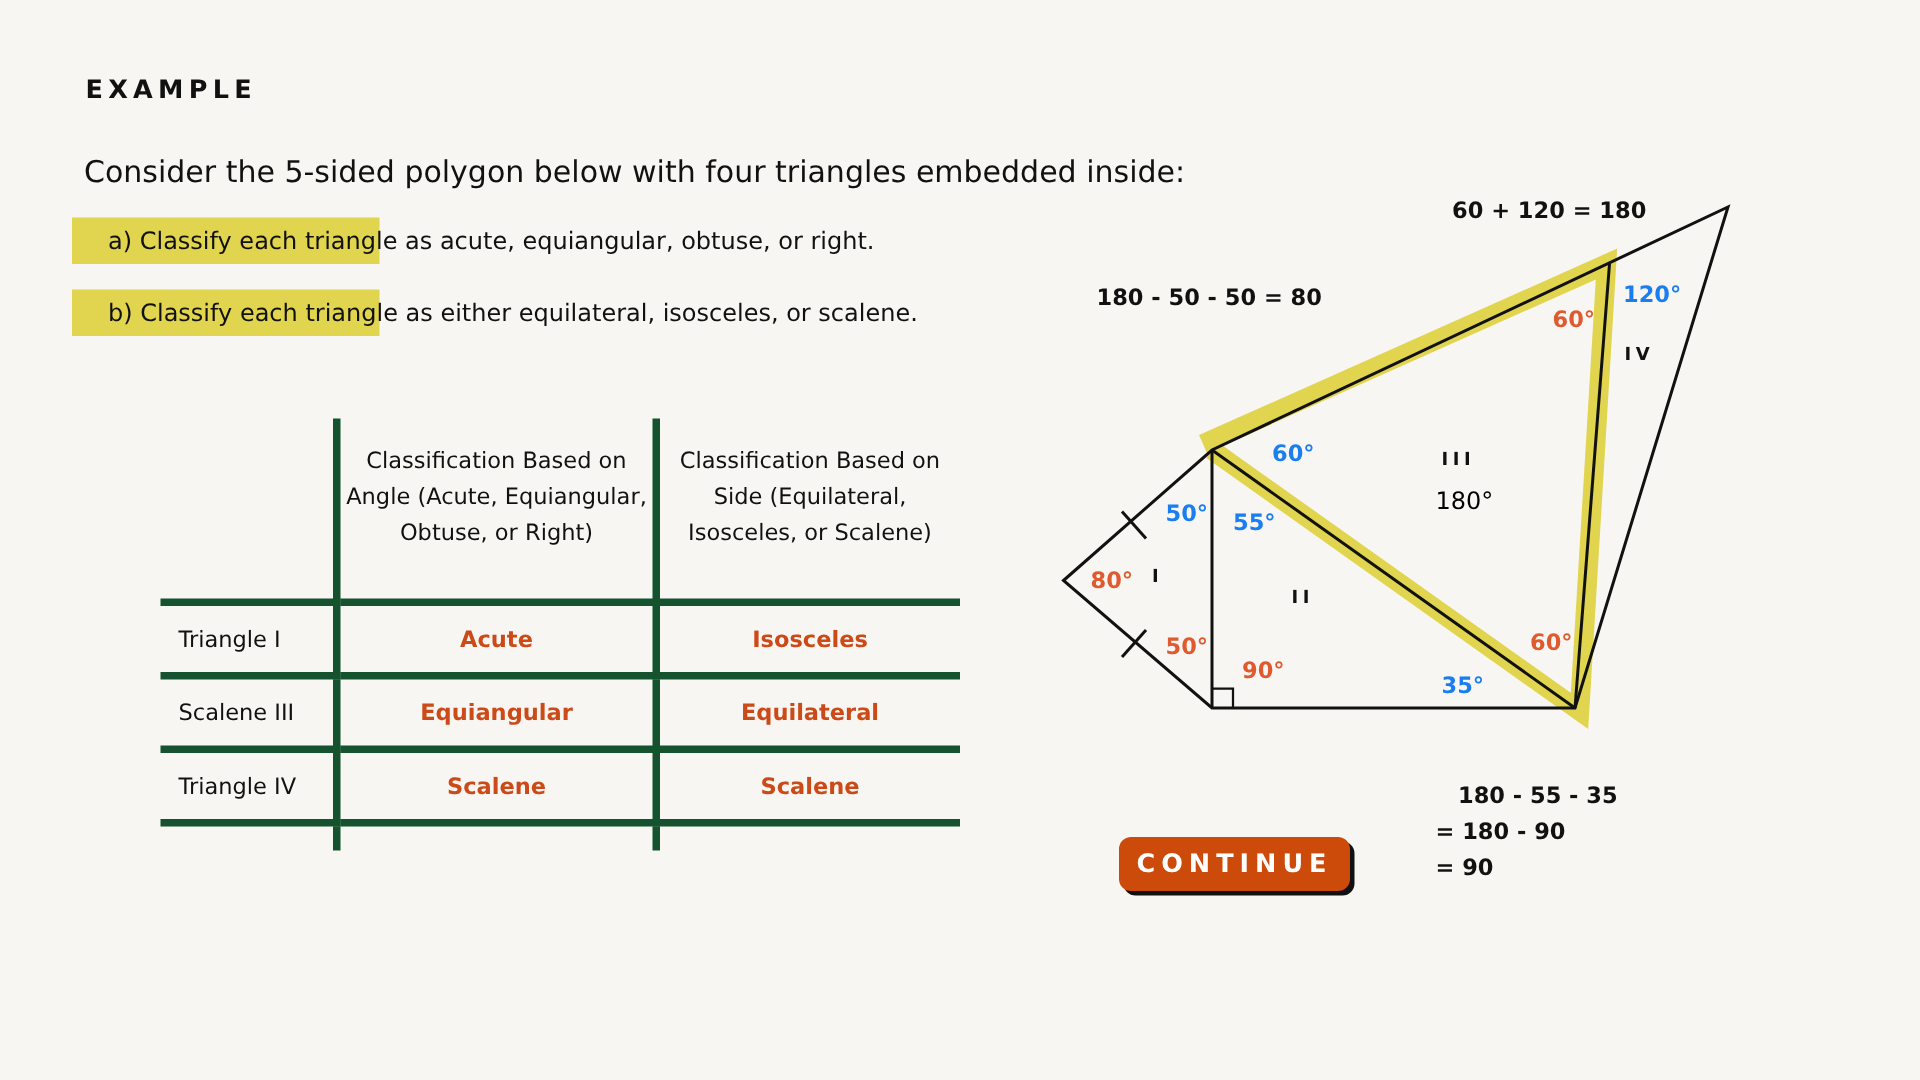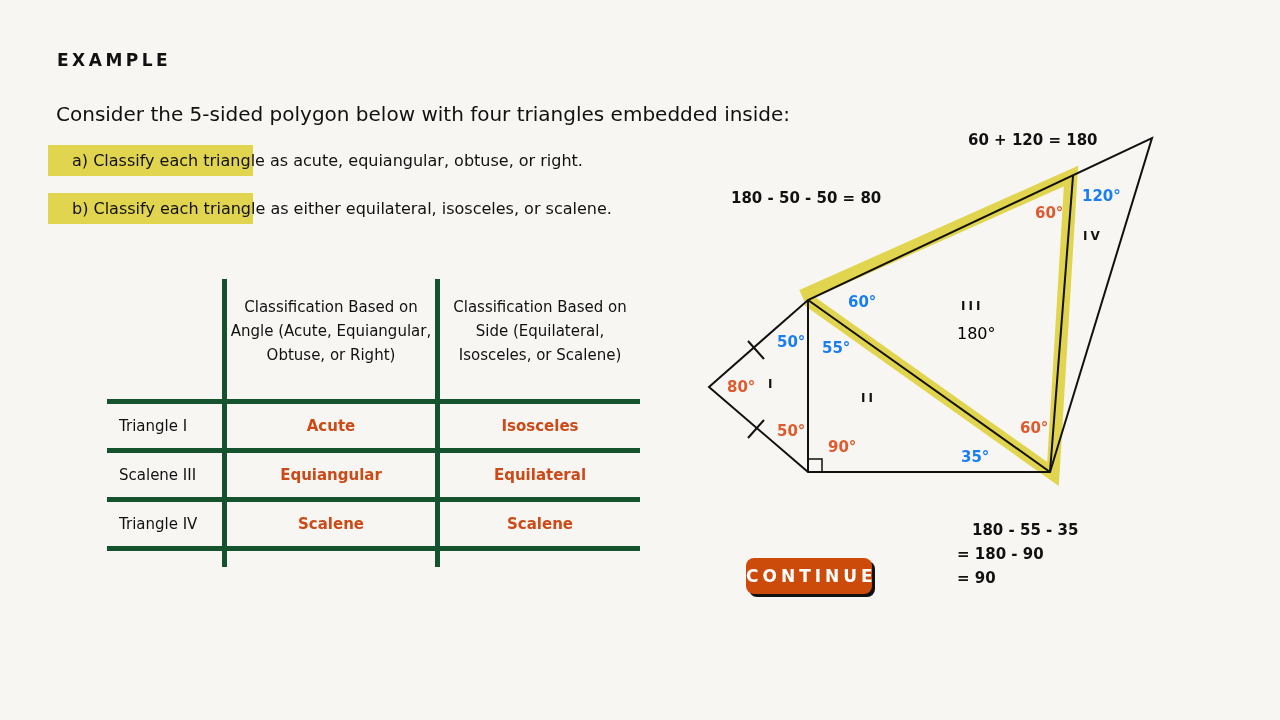--- a/index.html
+++ b/index.html
@@ -19,21 +19,21 @@
   table.cls th { font-weight:normal; vertical-align:top; line-height:24px; padding-top:16px; height:104px; }
   table.cls td.rowlab { text-align:left; padding-left:12px; width:103px; height:44px; }
   table.cls td.val { text-align:center; color:#cc4a17; font-weight:bold; }
   table.cls tr.blank td { height:16px; border-bottom:none; }
   .col1 { width:208px; } .col2 { width:200px; }
   svg.diag { position:absolute; left:0; top:0; }
   .lbl { position:absolute; font-size:15px; font-weight:bold; white-space:nowrap; }
   .blue { color:#1a7df0; } .red { color:#df5a2e; } .blk { color:#000000; }
   .roman { position:absolute; font-size:12px; font-weight:bold; letter-spacing:3px; }
   .calc { position:absolute; font-size:15px; font-weight:bold; white-space:nowrap; }
-  .btn { position:absolute; left:746px; top:558px; width:126px; height:36px; background:#cc4a0a;
+  .btn { position:absolute; left:746px; top:558px; width:154px; height:36px; background:#cc4a0a;
          border-radius:8px; box-shadow:3px 3px 0 #111; color:#fff; font-weight:bold; font-size:17px;
          letter-spacing:4px; text-align:center; line-height:37px; cursor:pointer; }
 </style>
 </head>
 <body>
 
 <div class="abs heading">EXAMPLE</div>
 <div class="abs intro">Consider the 5-sided polygon below with four triangles embedded inside:</div>
 
 <div class="hl" style="top:145px"></div>

